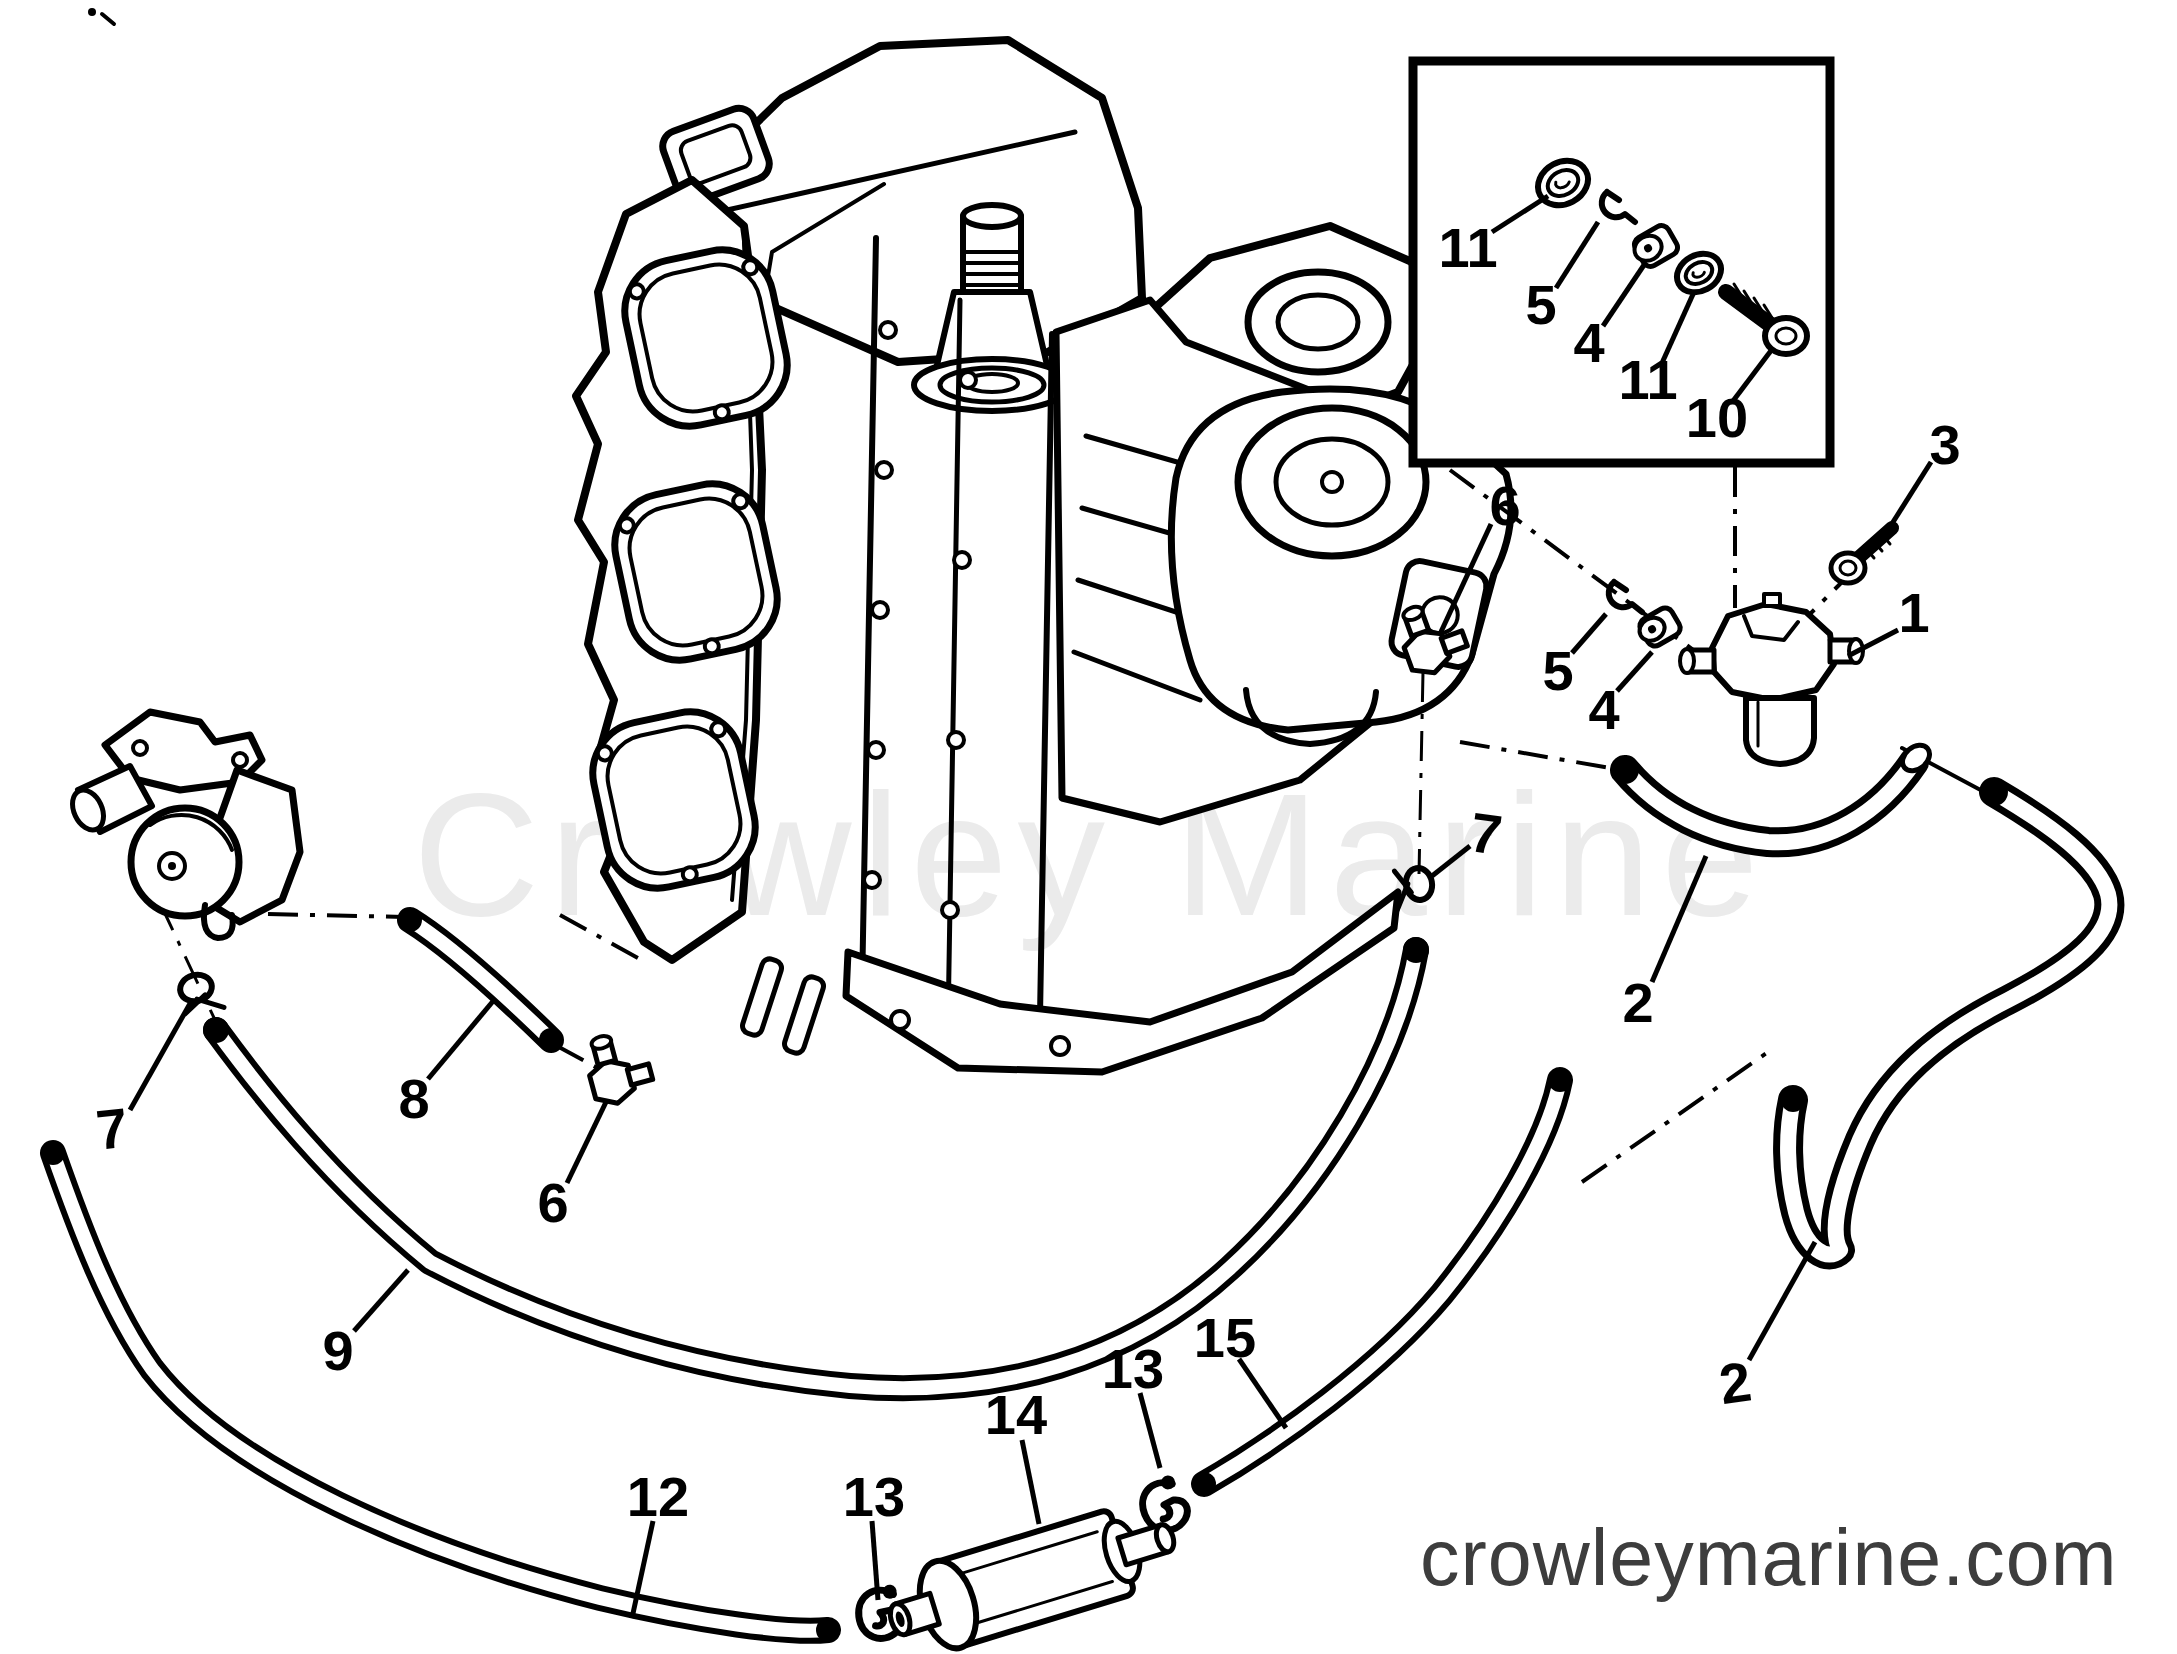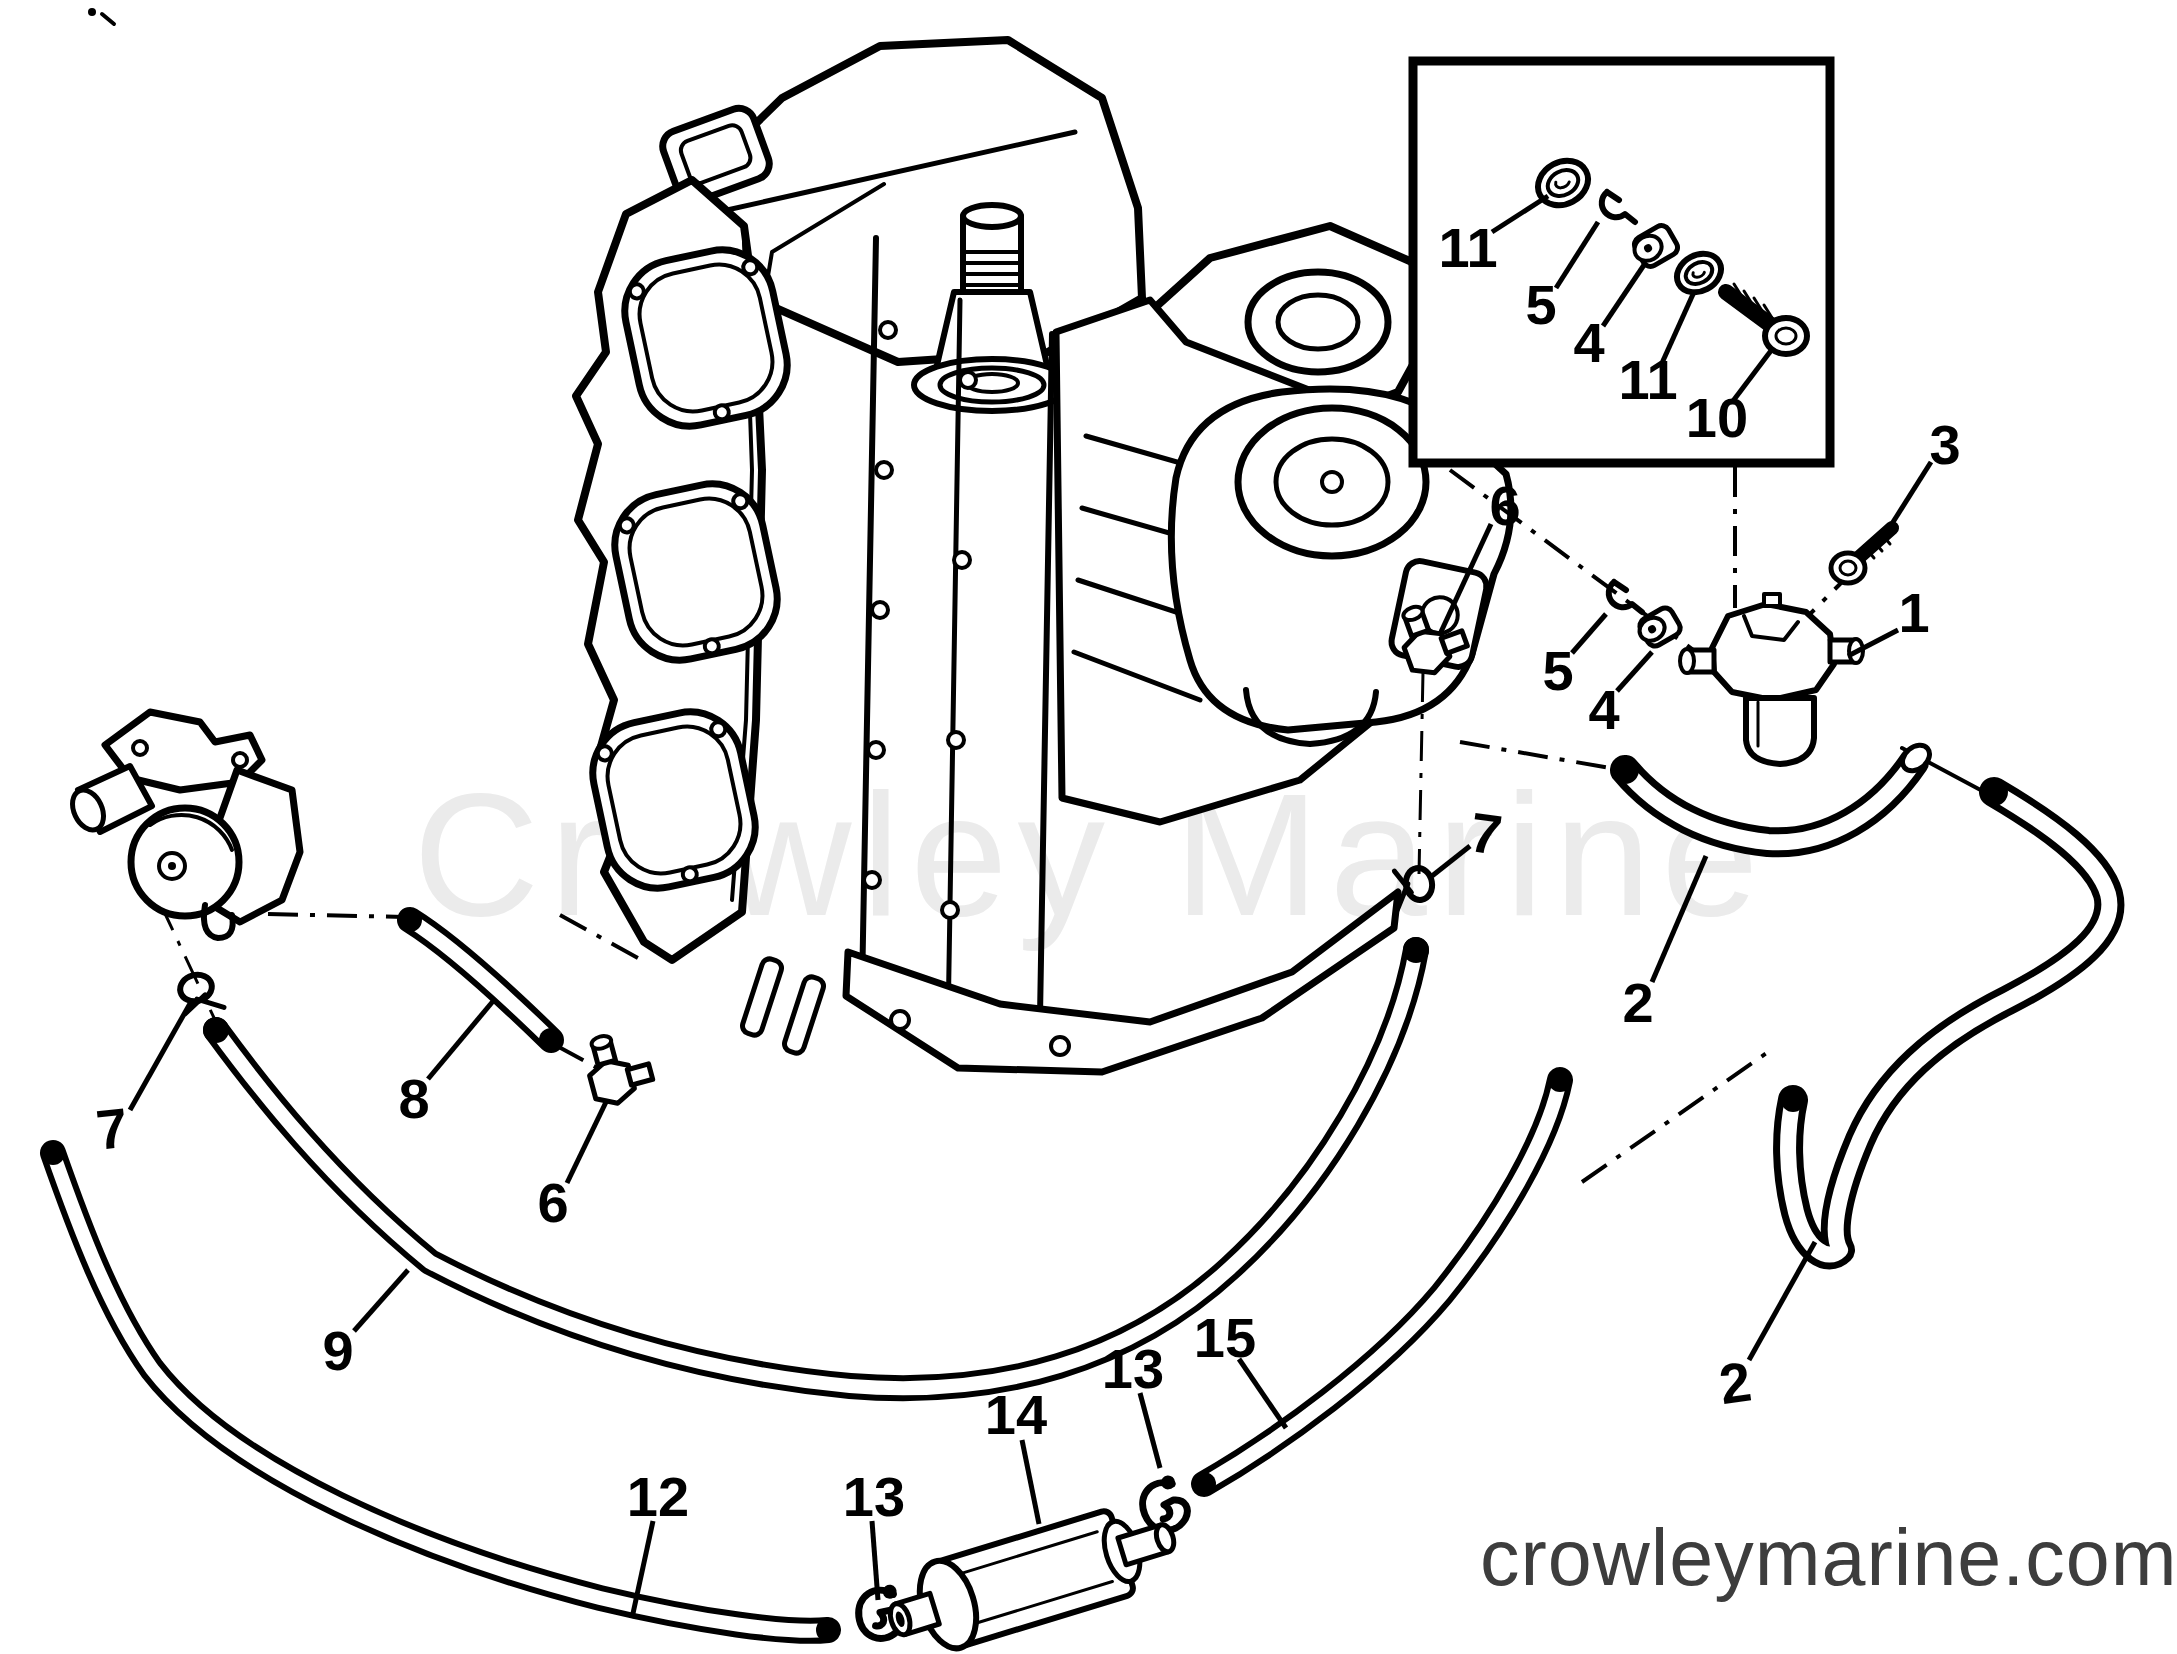--- a/index.html
+++ b/index.html
@@ -1,19 +1,19 @@
 <!DOCTYPE html>
 <html><head>
 <meta charset="utf-8">
 <style>
   html,body{margin:0;padding:0;background:#fff;}
   .stage{position:relative;width:2177px;height:1654px;background:#ffffff;overflow:hidden;
          font-family:"Liberation Sans",sans-serif;}
   .stage svg{position:absolute;left:0;top:0;}
-  .credit{position:absolute;left:1480px;top:1512px;font-size:79px;letter-spacing:1px;
+  .credit{position:absolute;left:1420px;top:1512px;font-size:79px;letter-spacing:1px;
           color:#3d3d3d;font-family:"Liberation Sans",sans-serif;font-weight:400;}
   
   .ln{stroke:#000;fill:none;stroke-linecap:round;stroke-linejoin:round;}
   .fw{stroke:#000;fill:#fff;stroke-linejoin:round;}
   .w8{stroke-width:8;} .w7{stroke-width:7;} .w6{stroke-width:6;} .w5{stroke-width:5;}
   .w4{stroke-width:4;} .w3{stroke-width:3;}
   .hoseO{stroke:#000;fill:none;stroke-linecap:round;stroke-linejoin:round;}
   .hoseI{stroke:#fff;fill:none;stroke-linecap:round;stroke-linejoin:round;}
   .phantom{stroke:#000;stroke-width:4;fill:none;stroke-dasharray:30 12 5 12;}
   .leader{stroke:#000;stroke-width:5;}

